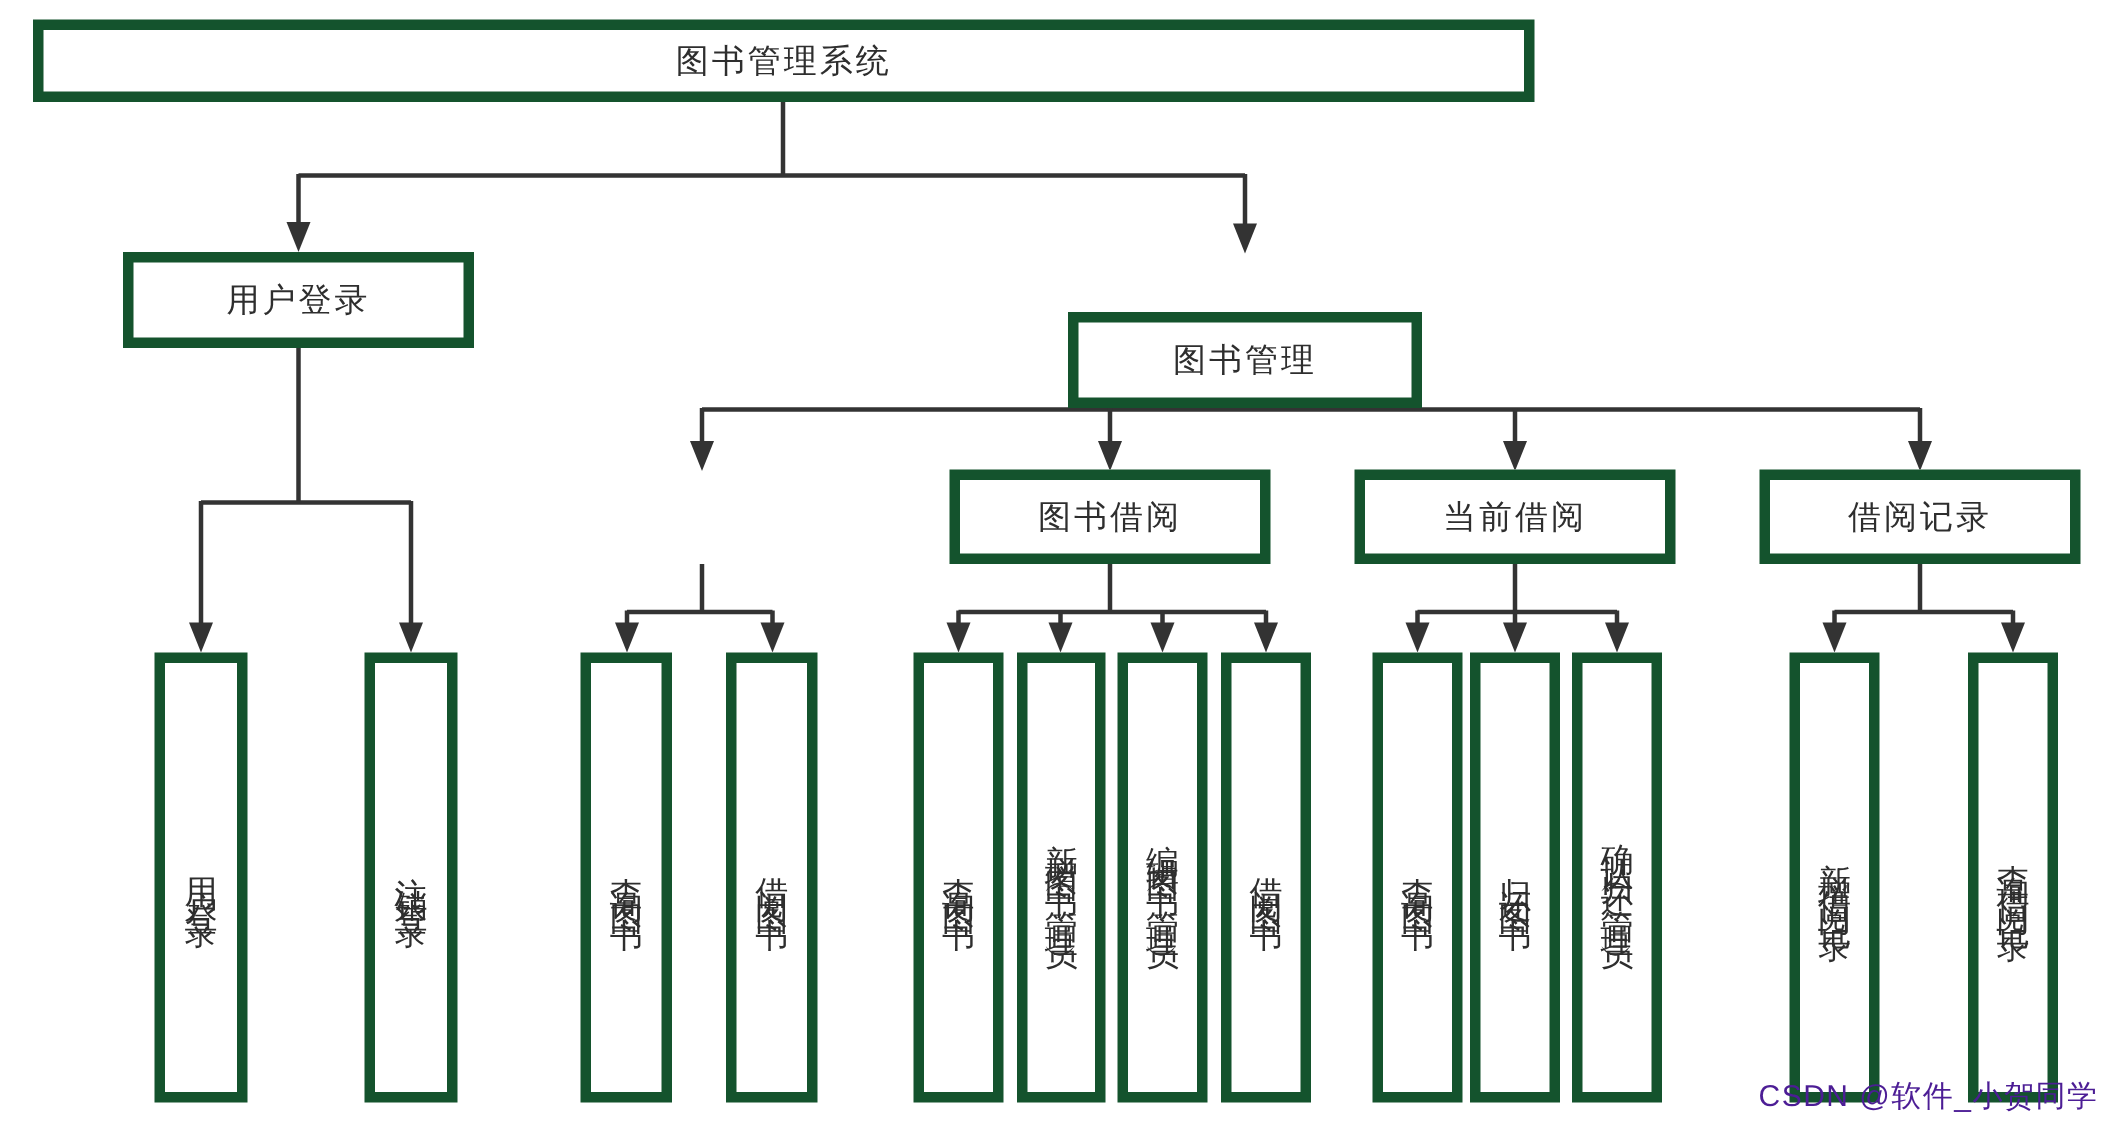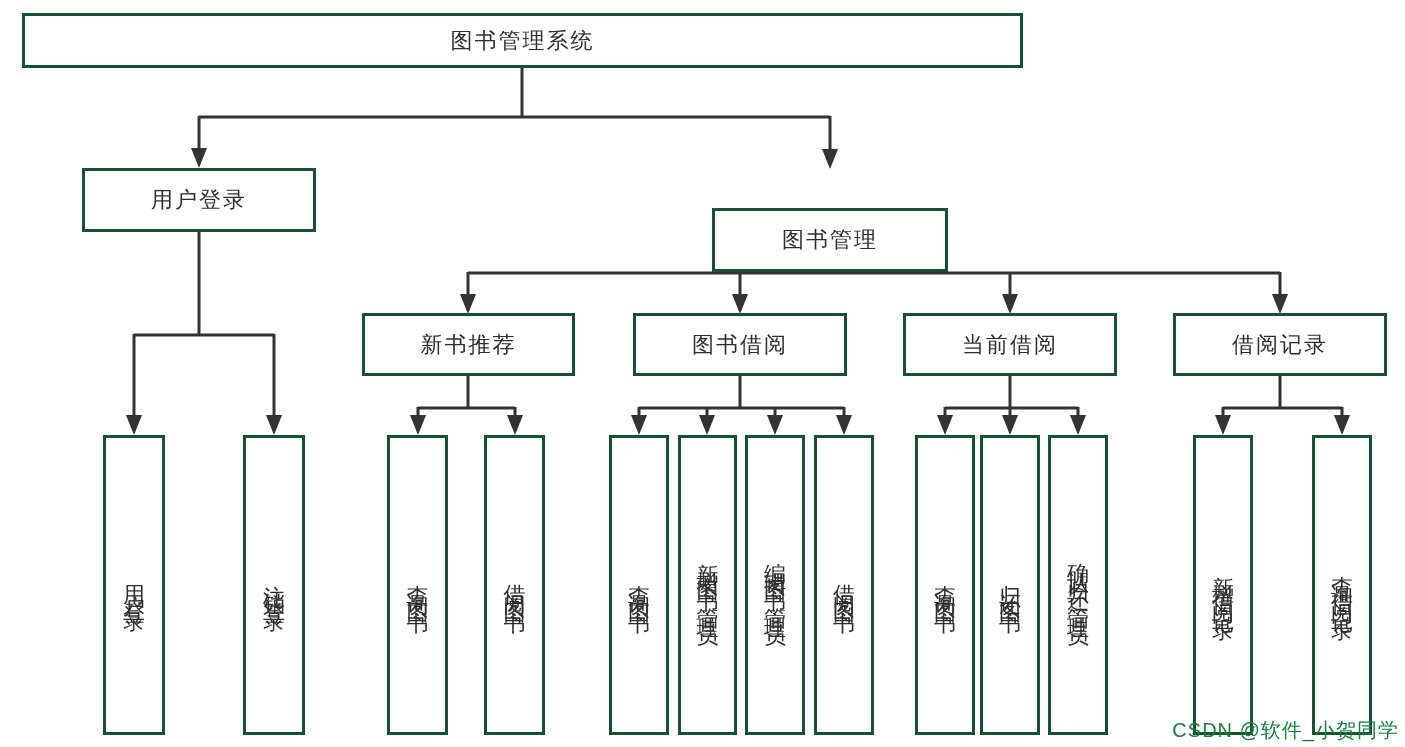--- a/index.html
+++ b/index.html
@@ -2,21 +2,21 @@
 <html><head>
 <meta charset="utf-8">
 <style>
   html,body{margin:0;padding:0;background:#ffffff;}
   .stage{
     position:relative;width:1405px;height:747px;background:#ffffff;overflow:hidden;
     font-family:"Liberation Sans","DejaVu Sans",sans-serif;color:#2e2e2e;
   }
   .connectors{position:absolute;left:0;top:0;}
   .box{
-    position:absolute;background:#ffffff;border:3px solid #14532d;box-sizing:border-box;
+    position:absolute;background:#ffffff;border:7px solid #14532d;box-sizing:border-box;
     display:flex;align-items:center;justify-content:center;
     font-size:22px;letter-spacing:2px;white-space:nowrap;
   }
   .hlabel{display:block;}
   .leaf{top:435px;height:300px;}
   .vtext{
     writing-mode:vertical-rl;text-orientation:mixed;
     font-size:22px;line-height:1;letter-spacing:9px;
   }
   
@@ -35,21 +35,21 @@
   .lf6 {left:678px; width:59px;}
   .lf7 {left:745px; width:60px;}
   .lf8 {left:814px; width:60px;}
   .lf9 {left:915px; width:60px;}
   .lf10{left:980px; width:60px;}
   .lf11{left:1048px;width:60px;}
   .lf12{left:1193px;width:60px;}
   .lf13{left:1312px;width:60px;}
   .watermark{
     position:absolute;right:6px;bottom:3px;
-    font-size:20px;letter-spacing:1px;color:#15803d;
+    font-size:20px;letter-spacing:1px;color:#4c1d95;
   }
 </style>
 </head>
 <body>
 
 <div class="stage">
 
   <svg class="connectors" width="1405" height="747" viewBox="0 0 1405 747">
     <g stroke="#333333" stroke-width="3" fill="none">
 
@@ -120,23 +120,20 @@
     <span class="hlabel">图书管理系统</span>
   </div>
 
   <div class="box b-login">
     <span class="hlabel">用户登录</span>
   </div>
   <div class="box b-mgmt">
     <span class="hlabel">图书管理</span>
   </div>
 
-  <div class="box b-l3-1">
-    <span class="hlabel">新书推荐</span>
-  </div>
   <div class="box b-l3-2">
     <span class="hlabel">图书借阅</span>
   </div>
   <div class="box b-l3-3">
     <span class="hlabel">当前借阅</span>
   </div>
   <div class="box b-l3-4">
     <span class="hlabel">借阅记录</span>
   </div>
 

